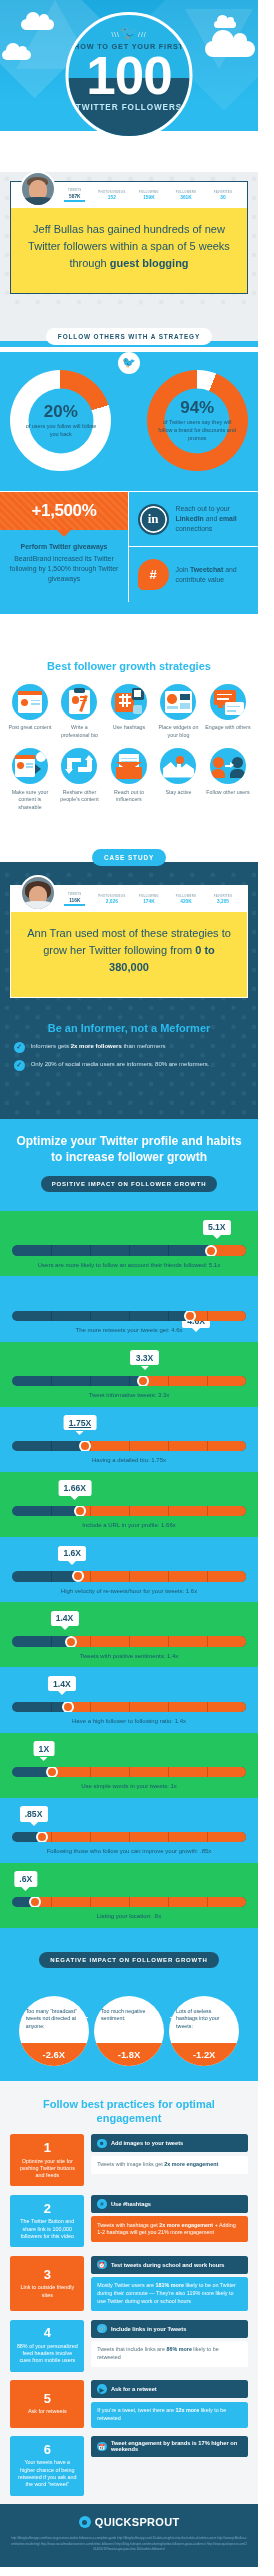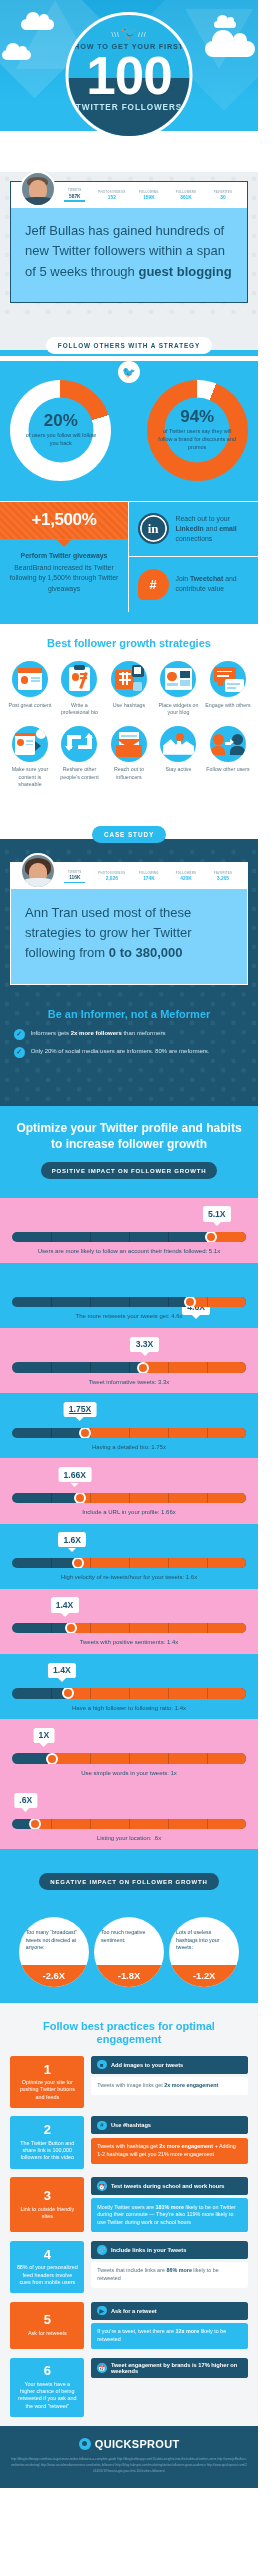--- a/index.html
+++ b/index.html
@@ -53,21 +53,21 @@
     background:
       radial-gradient(circle at 6.9px 6.9px, #8aa0ab 2.1px, transparent 2.6px) 0 0/20.6px 19px,
       radial-gradient(circle at 6.9px 6.9px, #8aa0ab 2.1px, transparent 2.6px) 10.3px 9.4px/20.6px 19px;}
   .card{position:relative;margin:0 10.3px;background:#fff;border:0.9px solid #1d5570;}
   .card .statbar{display:flex;align-items:center;padding:6px 5.2px 5.2px 45px;min-height:26px;}
   .stat{flex:1;text-align:center;}
   .stat .lab{font-size:2.8px;font-weight:bold;letter-spacing:0.3px;color:#9bb0bb;display:block;}
   .stat .val{font-size:4.8px;font-weight:bold;color:#2bbbef;display:block;margin-top:1.3px;}
   .stat.active .val{color:#1d5570;}
   .stat.active:after{content:"";display:block;height:1.3px;background:#2bbbef;margin:1.7px 22% 0;}
-  .card .body{background:#7dd3fc;color:#1d5570;text-align:left;font-size:13px;line-height:1.55;
+  .card .body{background:#fde047;color:#1d5570;text-align:center;font-size:11px;line-height:1.55;
      padding:13.7px 13.7px 20.6px;}
   .card .body b{font-weight:bold;}
   .avatar{position:absolute;left:8.6px;top:-10.3px;width:36px;height:36px;border-radius:50%;
      border:2.6px solid #fff;background:#6f8894;overflow:hidden;z-index:3;}
   .face{position:absolute;inset:0;}
   .face .skin{position:absolute;left:22%;top:20%;width:56%;height:62%;border-radius:46% 46% 42% 42%;background:#e0a884;}
   .face .hair{position:absolute;left:17%;top:11%;width:66%;height:28%;border-radius:50% 50% 30% 30%;background:#6a5242;}
   .face .shirt{position:absolute;left:4%;bottom:0;width:92%;height:26%;border-radius:40% 40% 0 0;background:#2f4f63;}
   .face.f2 .hair{background:#4a3326;height:56%;border-radius:50% 50% 35% 35%;left:10%;width:80%;}
   .face.f2 .skin{top:26%;}
@@ -108,21 +108,21 @@
   .rrow{display:flex;align-items:center;gap:6.9px;padding:10.3px 8.6px;border-bottom:1.7px solid #fff;min-height:55px;}
   .rrow:last-child{border-bottom:0;}
   .rico{width:31px;height:31px;border-radius:50%;flex:0 0 31px;display:flex;align-items:center;justify-content:center;
      font-size:13px;font-weight:bold;color:#fff;}
   .rico.li{background:#1d5570;border:2.6px solid #1d5570;box-shadow:inset 0 0 0 1.7px #fff;font-family:"Liberation Serif",serif;}
   .rico.hash{background:#f4661e;border-radius:50% 50% 50% 5.2px;}
   .rtxt{font-size:6.9px;color:#1d5570;line-height:1.45;}
   .rtxt b{font-weight:bold;}
 
   
-  .sec-strat{background:#fff;padding:13.7px 0 8.6px;}
+  .sec-strat{background:#fff;padding:13.7px 0 8.6px;margin-top:32px;}
   .h2-blue{font-size:11px;font-weight:bold;color:#2bbbef;text-align:center;line-height:1.25;padding:0 12px;}
   .grid5{display:flex;flex-wrap:wrap;padding:10.3px 5.2px 0;}
   .cell{width:20%;text-align:center;padding:0 1.7px 8.6px;}
   .cico{width:36px;height:36px;border-radius:50%;margin:0 auto 4.3px;position:relative;overflow:hidden;background:#2bbbef;}
   .cap{font-size:5.3px;color:#5b7480;line-height:1.45;}
   .sh{position:absolute;}
   .sh.w{background:#fff;} .sh.o{background:#f4661e;} .sh.n{background:#1d5570;} .sh.lb{background:#9fdcf4;}
 
   
   .sec-case{background:#1d5570;position:relative;padding:0 0 22px;}
@@ -145,21 +145,21 @@
   
   .sec-opt{background:#2bbbef;padding:15.5px 0 0;}
   .h2-white{font-size:12px;font-weight:bold;color:#fff;text-align:center;line-height:1.3;padding:0 12px;}
   .pill-navy{display:block;margin:10.3px auto 0;background:#1d5570;color:#fff;border-radius:12px;
      font-size:6px;font-weight:bold;letter-spacing:0.8px;padding:5.2px 11px;width:max-content;}
   .dots-w{width:0.9px;margin:3.4px auto 0;height:10.3px;
      background:repeating-linear-gradient(#fff 0 2.6px,transparent 2.6px 5.2px);}
 
   .slides{padding:5.2px 0 0;}
   .slide{background:#2bbbef;padding:13.7px 12px 8.6px;position:relative;}
-  .slide.alt{background:#f9a8d4;}
+  .slide.alt{background:#22c55e;}
   .slide .flag{position:absolute;background:#fff;border-radius:2.6px;padding:2.6px 5.2px;font-size:8.6px;font-weight:bold;
      color:#1d5570;transform:translateX(-50%);top:8.6px;white-space:nowrap;}
   .slide .flag:after{content:"";position:absolute;left:50%;bottom:-4.3px;transform:translateX(-50%);
      border-left:4.3px solid transparent;border-right:4.3px solid transparent;border-top:4.3px solid #fff;}
   .track{position:relative;height:10.3px;border-radius:5.2px;background:#1d5570;overflow:hidden;margin-top:20.6px;}
   .track .fill{position:absolute;right:0;top:0;bottom:0;background:#f4661e;}
   .track .tick{position:absolute;top:0;bottom:0;width:1.3px;background:rgba(0,0,0,.18);}
   .knob{position:absolute;width:12px;height:12px;border-radius:50%;background:#f4661e;border:2.6px solid #fff;
      top:50%;transform:translate(-50%,-50%);}
   .slide .lbl{margin-top:6px;text-align:center;font-size:6px;color:#1d5570;}
@@ -627,20 +627,33 @@
           <div class="tick" style="left:16.6%"></div>
             <div class="tick" style="left:33.3%"></div>
             <div class="tick" style="left:50%"></div>
             <div class="tick" style="left:66.6%"></div>
             <div class="tick" style="left:83.3%"></div>
           <div class="knob" style="left:17%;"></div>
         </div>
         <div class="lbl">Use simple words in your tweets: 1x</div>
       </div>
 
+      <div class="slide">
+        <div class="flag" style="left:13%;">.85X</div>
+        <div class="track">
+          <div class="fill" style="width:87%;"></div>
+          <div class="tick" style="left:16.6%"></div>
+            <div class="tick" style="left:33.3%"></div>
+            <div class="tick" style="left:50%"></div>
+            <div class="tick" style="left:66.6%"></div>
+            <div class="tick" style="left:83.3%"></div>
+          <div class="knob" style="left:13%;"></div>
+        </div>
+        <div class="lbl">Following those who follow you can improve your growth: .85x</div>
+      </div>
 
       <div class="slide alt">
         <div class="flag" style="left:10%;">.6X</div>
         <div class="track">
           <div class="fill" style="width:90%;"></div>
           <div class="tick" style="left:16.6%"></div>
             <div class="tick" style="left:33.3%"></div>
             <div class="tick" style="left:50%"></div>
             <div class="tick" style="left:66.6%"></div>
             <div class="tick" style="left:83.3%"></div>

